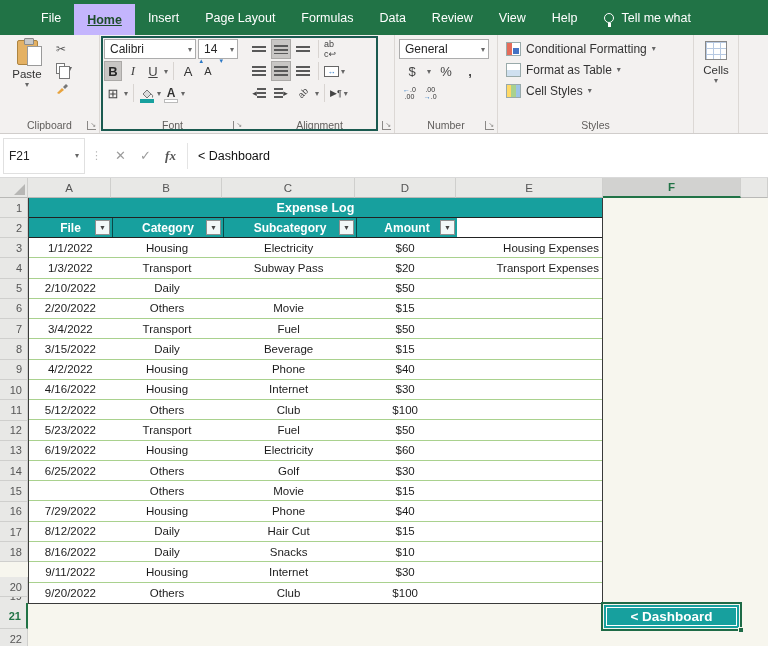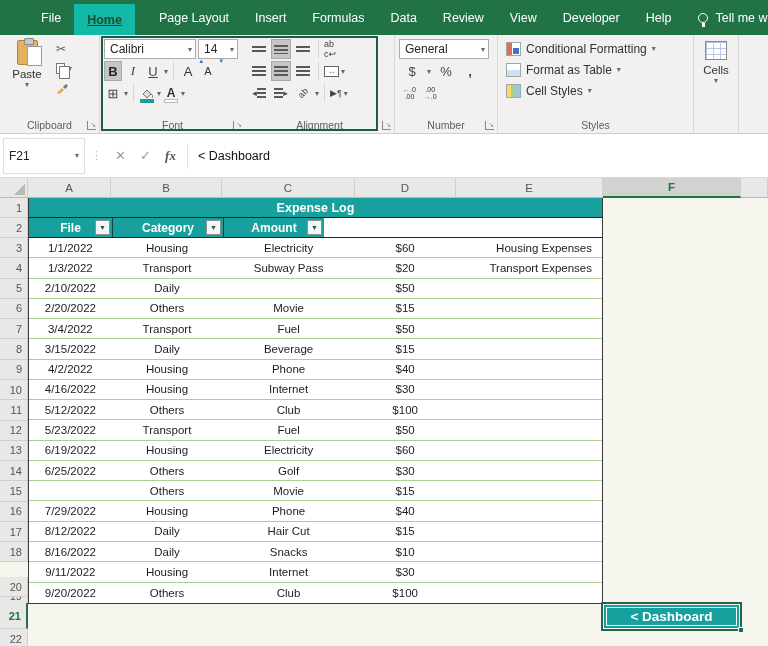--- a/index.html
+++ b/index.html
@@ -4,21 +4,21 @@
 <style>
   * { box-sizing: border-box; margin: 0; padding: 0; }
   html,body { width:768px; height:646px; overflow:hidden; background:#fff;
     font-family:"Liberation Sans", sans-serif; position:relative; }
 
   
   .tabbar { position:absolute; left:0; top:0; width:768px; height:35px;
     background:#217346; display:flex; align-items:stretch; padding-left:28px; }
   .tab { color:#fff; font-size:12.5px; display:flex; align-items:center;
     padding:0 13px; cursor:default; white-space:nowrap; }
-  .tab.active { background:#14b8a6; color:#1E4D2B; font-weight:bold; margin:4px 11px 0 0;text-decoration:underline; }
+  .tab.active { background:#c4b5fd; color:#1E4D2B; font-weight:bold; margin:4px 0 0 0;text-decoration:underline; }
   .tellme { display:flex; align-items:center; color:#fff; font-size:12.5px; gap:7px;
     padding-left:14px; white-space:nowrap; }
   .bulb { width:10px; height:10px; border:1.5px solid #fff; border-radius:50%; position:relative; flex:0 0 auto;}
   .bulb:after { content:""; position:absolute; left:2.5px; top:9px; width:3px; height:4px; background:#fff; }
 
   
   .ribbon { position:absolute; left:0; top:35px; width:768px; height:99px;
     background:#F3F1F0; border-bottom:1px solid #D0CDCB; display:flex; }
   .rgroup { position:relative; height:100%; padding:3px 4px 16px; }
   .rgroup.divr { border-right:1px solid #DCD8D5; }
@@ -131,46 +131,45 @@
   .thead { display:flex; height:20px; border-bottom:1px solid #222; }
   .th { background:#17A09E; color:#fff; font-weight:bold; font-size:12px; position:relative;
     display:flex; align-items:center; justify-content:center; }
   .th + .th { border-left:1px solid rgba(0,0,0,.55); }
   .filterbtn { position:absolute; right:2px; top:2px; width:15px; height:15px; background:#F2F8F8;
     border:1px solid #8f8f8f; color:#444; font-size:7px; display:flex; align-items:center; justify-content:center; }
   .trow { display:flex; height:20.28px; border-bottom:1px solid #A9D18E; }
   .trow:last-child { border-bottom:none; }
   .td { font-size:11.5px; color:#1c1c1c; display:flex; align-items:center; justify-content:center;
     overflow:hidden; white-space:nowrap; }
-  .td.right { justify-content:flex-end; padding-right:10px; }
+  .td.right { justify-content:flex-end; padding-right:3px; }
 
   
   .f21sel { position:absolute; left:601px; top:424px; width:141px; height:29px;
     border:2px solid #1E6B47; background:#F7F6EE; }
   .dashbtn { position:absolute; inset:1px; background:#17A09E; display:flex;
     align-items:center; justify-content:center; }
   .dashbtn .inner { position:absolute; inset:2px; border:1px solid #fff; pointer-events:none; }
   .dashbtn .lbl { color:#fff; font-weight:bold; font-size:13.5px; }
   .fillhandle { position:absolute; right:-4px; bottom:-4px; width:6px; height:6px;
     background:#1E6B47; border:1px solid #F7F6EE; }
 </style>
 </head>
 <body>
 
 <div class="tabbar">
   <div id="tabs-holder" style="display:flex;align-items:stretch;">
       <div class="tab">File</div>
       <div class="tab active">Home</div>
+      <div class="tab">Insert</div>
       <div class="tab">Page Layout</div>
-      <div class="tab">Insert</div>
       <div class="tab">Formulas</div>
       <div class="tab">Data</div>
       <div class="tab">Review</div>
       <div class="tab">View</div>
-      <div class="tab">Developer</div>
       <div class="tab">Help</div>
     </div>
   <div class="tellme">
     <span class="bulb"></span>
     <span>Tell me what</span>
   </div>
 </div>
 
 <div class="ribbon">
 
@@ -397,20 +396,24 @@
     <div class="banner">Expense Log</div>
     <div class="thead" id="thead">
         <div class="th" style="width: 83px;">
           <span>File</span>
           <span class="filterbtn">▼</span>
         </div>
         <div class="th" style="width: 111px;">
           <span>Category</span>
           <span class="filterbtn">▼</span>
         </div>
+        <div class="th" style="width: 133px;">
+          <span>Subcategory</span>
+          <span class="filterbtn">▼</span>
+        </div>
         <div class="th" style="width: 101px;">
           <span>Amount</span>
           <span class="filterbtn">▼</span>
         </div>
       </div>
     <div id="tbody">
         <div class="trow">
           <div class="td" style="width: 83px;">1/1/2022</div>
           <div class="td" style="width: 111px;">Housing</div>
           <div class="td" style="width: 133px;">Electricity</div>

